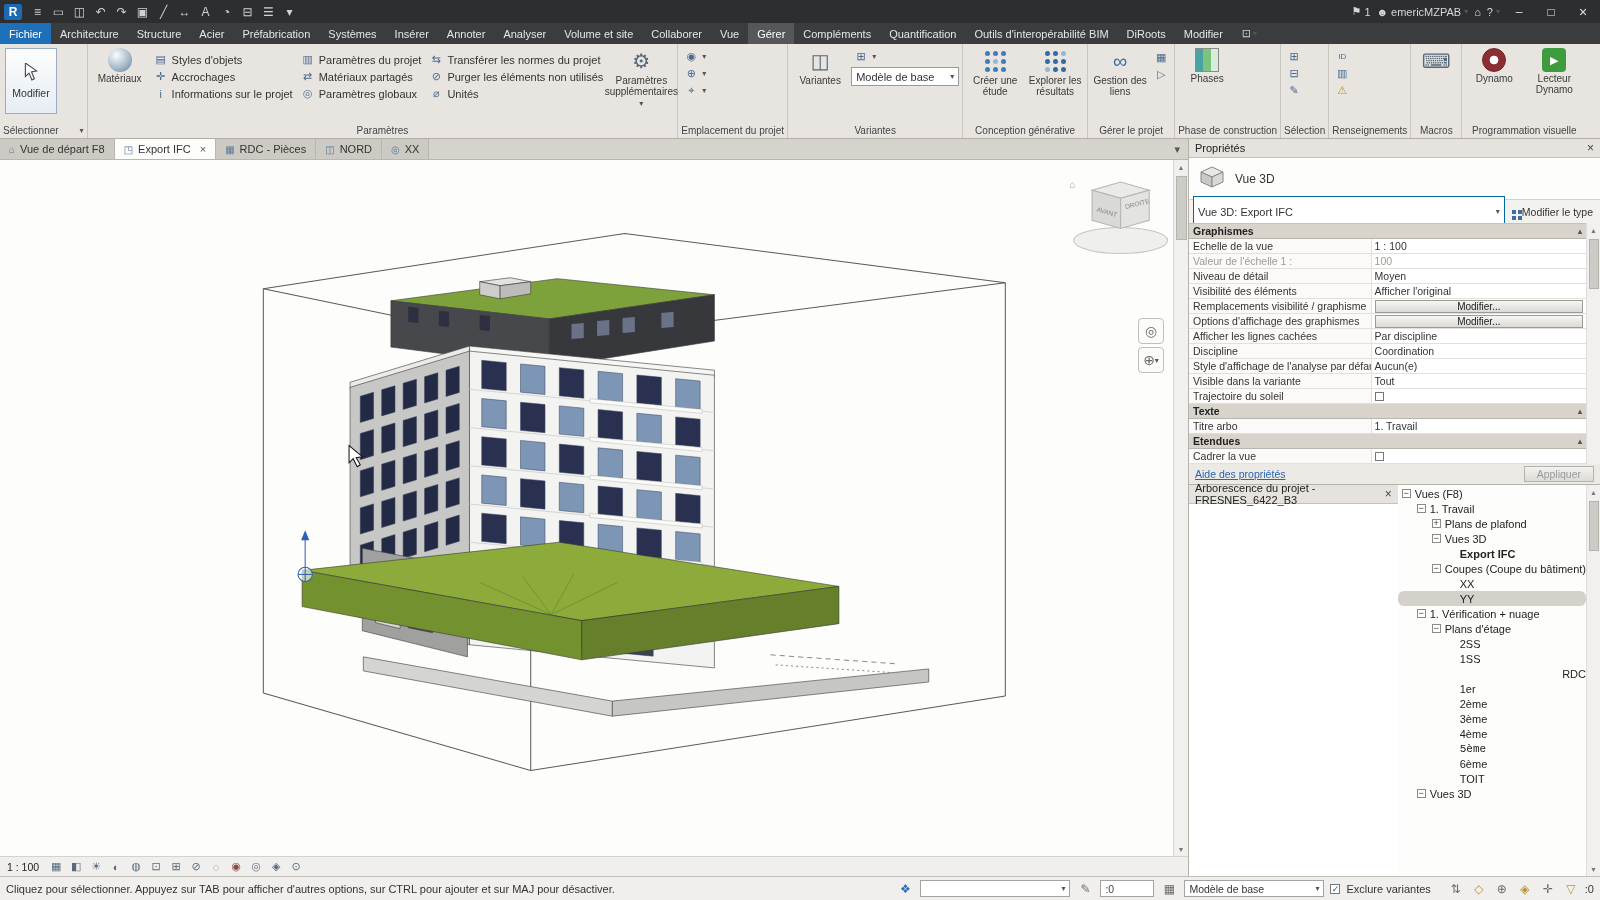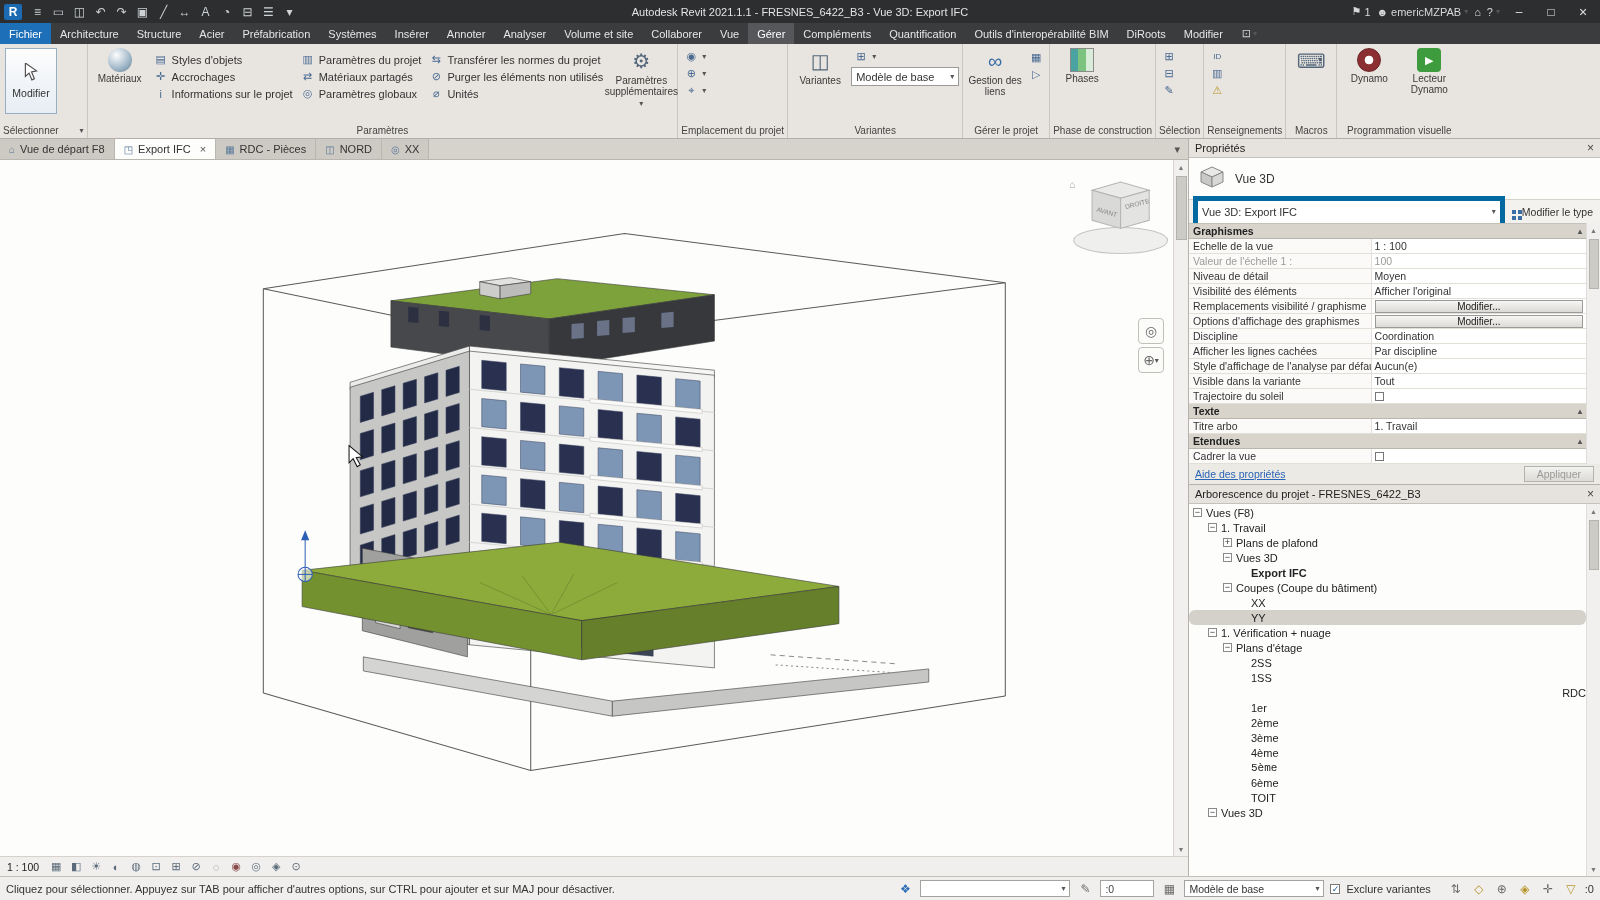--- a/index.html
+++ b/index.html
@@ -70,40 +70,40 @@
   .viewbar .scale{font-size:10.5px;padding:0 6px 0 2px;color:#222}
   .vbi{width:18px;height:16px;display:flex;align-items:center;justify-content:center;font-size:11px;color:#5a6a7a}
 
   
   .rightcol{width:412px;flex:none;background:#bef264;border-left:1px solid #b5b1ab;display:flex;flex-direction:column}
   .phead{height:19px;background:#e6e3de;border-bottom:1px solid #c5c1bb;display:flex;align-items:center;padding:0 6px;font-size:11px;color:#222}
   .phead .x{margin-left:auto;color:#444;font-size:12px}
   .props{flex:none;display:flex;flex-direction:column;background:#f4f2ee;border-bottom:1px solid #b5b1ab}
   .thumbrow{height:42px;background:#fdfdfc;border-bottom:1px solid #d5d2cc;display:flex;align-items:center;gap:10px;padding:0 10px;font-size:12px}
   .selrow{height:23px;display:flex;align-items:center;gap:4px;padding:2px 4px;background:#f4f2ee}
-  .combo{flex:1;height:32px;background:#fff;border:5px solid #0369a1;display:flex;align-items:center;font-size:11px;padding:0 4px;justify-content:space-between}
+  .combo{flex:1;height:32px;background:#fff;border:1px solid #0369a1;display:flex;align-items:center;font-size:11px;padding:0 4px;justify-content:space-between}
   .etbtn{display:flex;align-items:center;font-size:10.5px;color:#333;padding:0 3px;white-space:nowrap}
   .prows{display:flex;flex-direction:column;border-top:1px solid #c5c1bb}
   .prow{display:flex;height:15px;border-bottom:1px solid #e3e0da;background:#fbfaf8;align-items:center;font-size:10.5px}
   .plabel{width:46%;padding:0 4px;border-right:1px solid #e3e0da;white-space:nowrap;overflow:hidden;height:100%;display:flex;align-items:center;flex:none}
   .pval{flex:1;height:100%;background:#fff;display:flex;align-items:center;padding:0 3px;overflow:hidden}
   .prow.t-section{background:#d8d4cc;border-bottom:1px solid #b9b5af}
   .prow.t-section .plabel{width:100%;border-right:none;font-weight:bold;color:#222}
   .prow.t-section .plabel::after{content:"▴";margin-left:auto;font-size:8px;color:#555}
   .vbtn{display:none;width:100%;background:linear-gradient(#f6f6f4,#dcdad6);border:1px solid #9a9a98;font-size:10px;height:13px;line-height:11px;text-align:center;color:#222}.t-button .vbtn{display:block}
   .vcheck{display:none;width:9px;height:9px;border:1px solid #777;background:#fff}.t-checkbox .vcheck{display:block}
   .prow.muted .plabel,.prow.muted .pval{color:#9b9b99}
   .pfoot{height:20px;display:flex;align-items:center;padding:0 6px;background:#eceae5}
   .plink{color:#2a64b5;text-decoration:underline;font-size:10.5px}
   .applybtn{margin-left:auto;background:linear-gradient(#f2f2f0,#dddbd7);border:1px solid #b5b3af;color:#9a9a98;font-size:10.5px;padding:1px 12px}
   .pscrollwrap{display:flex}
   .pscrollwrap .prowsarea{flex:1;min-width:0}
 
   
-  .browser{flex:1;min-height:0;display:flex;flex-direction:column;background:#fff}
+  .browser{flex:1;min-height:0;display:flex;flex-direction:row;background:#fff}
   .tree{flex:1;overflow:hidden;background:#fdfdfc;padding-top:1px;display:flex;flex-direction:column}
   .titem{display:flex;align-items:center;gap:4px;height:15px;font-size:11px;color:#222;white-space:nowrap}
   .tbox{width:9px;height:9px;border:1px solid #8a8a88;background:#fff;font-size:9px;line-height:7px;text-align:center;color:#333;flex:none}
   .t-leaf .tbox{visibility:hidden}
   .titem.selected{background:#d4d1cb}
   .titem.bold{font-weight:bold}
   .treewrap{flex:1;display:flex;min-height:0}
   .treewrap .tree{flex:1}
   .mscroll{width:14px;background:#f1f0ee;border-left:1px solid #ddd;display:flex;flex-direction:column;align-items:center;font-size:7px;color:#777}
   .mscroll .thumb{width:10px;height:50px;background:#cdcbc6;border:1px solid #b5b3ae;margin-top:2px}
@@ -155,21 +155,20 @@
         <span class="qi">
           <span>⊟</span>
         </span>
         <span class="qi">
           <span>☰</span>
         </span>
         <span class="qi">
           <span>▾</span>
         </span>
     </div>
-    <div class="wtitle">Autodesk Revit 2021.1.1 - FRESNES_6422_B3 - Vue 3D: Export IFC</div>
     <div class="tright">
       <span class="tr-item">⚑<span>1</span></span>
       <span class="tr-item">
           <span>☻</span>
           <span>emericMZPAB</span>
           <span class="caret">▾</span>
         </span>
       <span class="tr-item">⌂</span>
       <span class="tr-item">
           <span>?</span>
@@ -316,20 +315,35 @@
             <span>Modèle de base</span>
             <span class="caret">▾</span>
           </div>
         </div>
       </div>
       <div class="rp-label">
           <span>Variantes</span>
         </div>
     </div>
 
+    <div class="rp">
+      <div class="rp-body">
+        <div class="bb">
+          <span class="dotgrid"></span>
+          <span>Créer une étude</span>
+        </div>
+        <div class="bb">
+          <span class="dotgrid alt"></span>
+          <span>Explorer les résultats</span>
+        </div>
+      </div>
+      <div class="rp-label">
+          <span>Conception générative</span>
+        </div>
+    </div>
 
     <div class="rp">
       <div class="rp-body">
         <div class="bb">
           <span class="bi" style="color:#3a6ea5">∞</span>
           <span>Gestion des liens</span>
         </div>
         <div class="rcol" style="padding-top:4px">
           <div class="sb">
               <span class="si">▦</span>
@@ -753,30 +767,30 @@
                 </div>
                 <div class="prow t-button">
                   <div class="plabel">Options d'affichage des graphismes</div>
                   <div class="pval">
 
                     <span class="vbtn">Modifier...</span>
 
                   </div>
                 </div>
                 <div class="prow t-text">
+                  <div class="plabel">Afficher les lignes cachées</div>
+                  <div class="pval">
+                    <span class="vtext">Par discipline</span>
+
+                  </div>
+                </div>
+                <div class="prow t-text">
                   <div class="plabel">Discipline</div>
                   <div class="pval">
                     <span class="vtext">Coordination</span>
-
-                  </div>
-                </div>
-                <div class="prow t-text">
-                  <div class="plabel">Afficher les lignes cachées</div>
-                  <div class="pval">
-                    <span class="vtext">Par discipline</span>
 
                   </div>
                 </div>
                 <div class="prow t-text">
                   <div class="plabel">Style d'affichage de l'analyse par défaut</div>
                   <div class="pval">
                     <span class="vtext">Aucun(e)</span>
 
                   </div>
                 </div>

